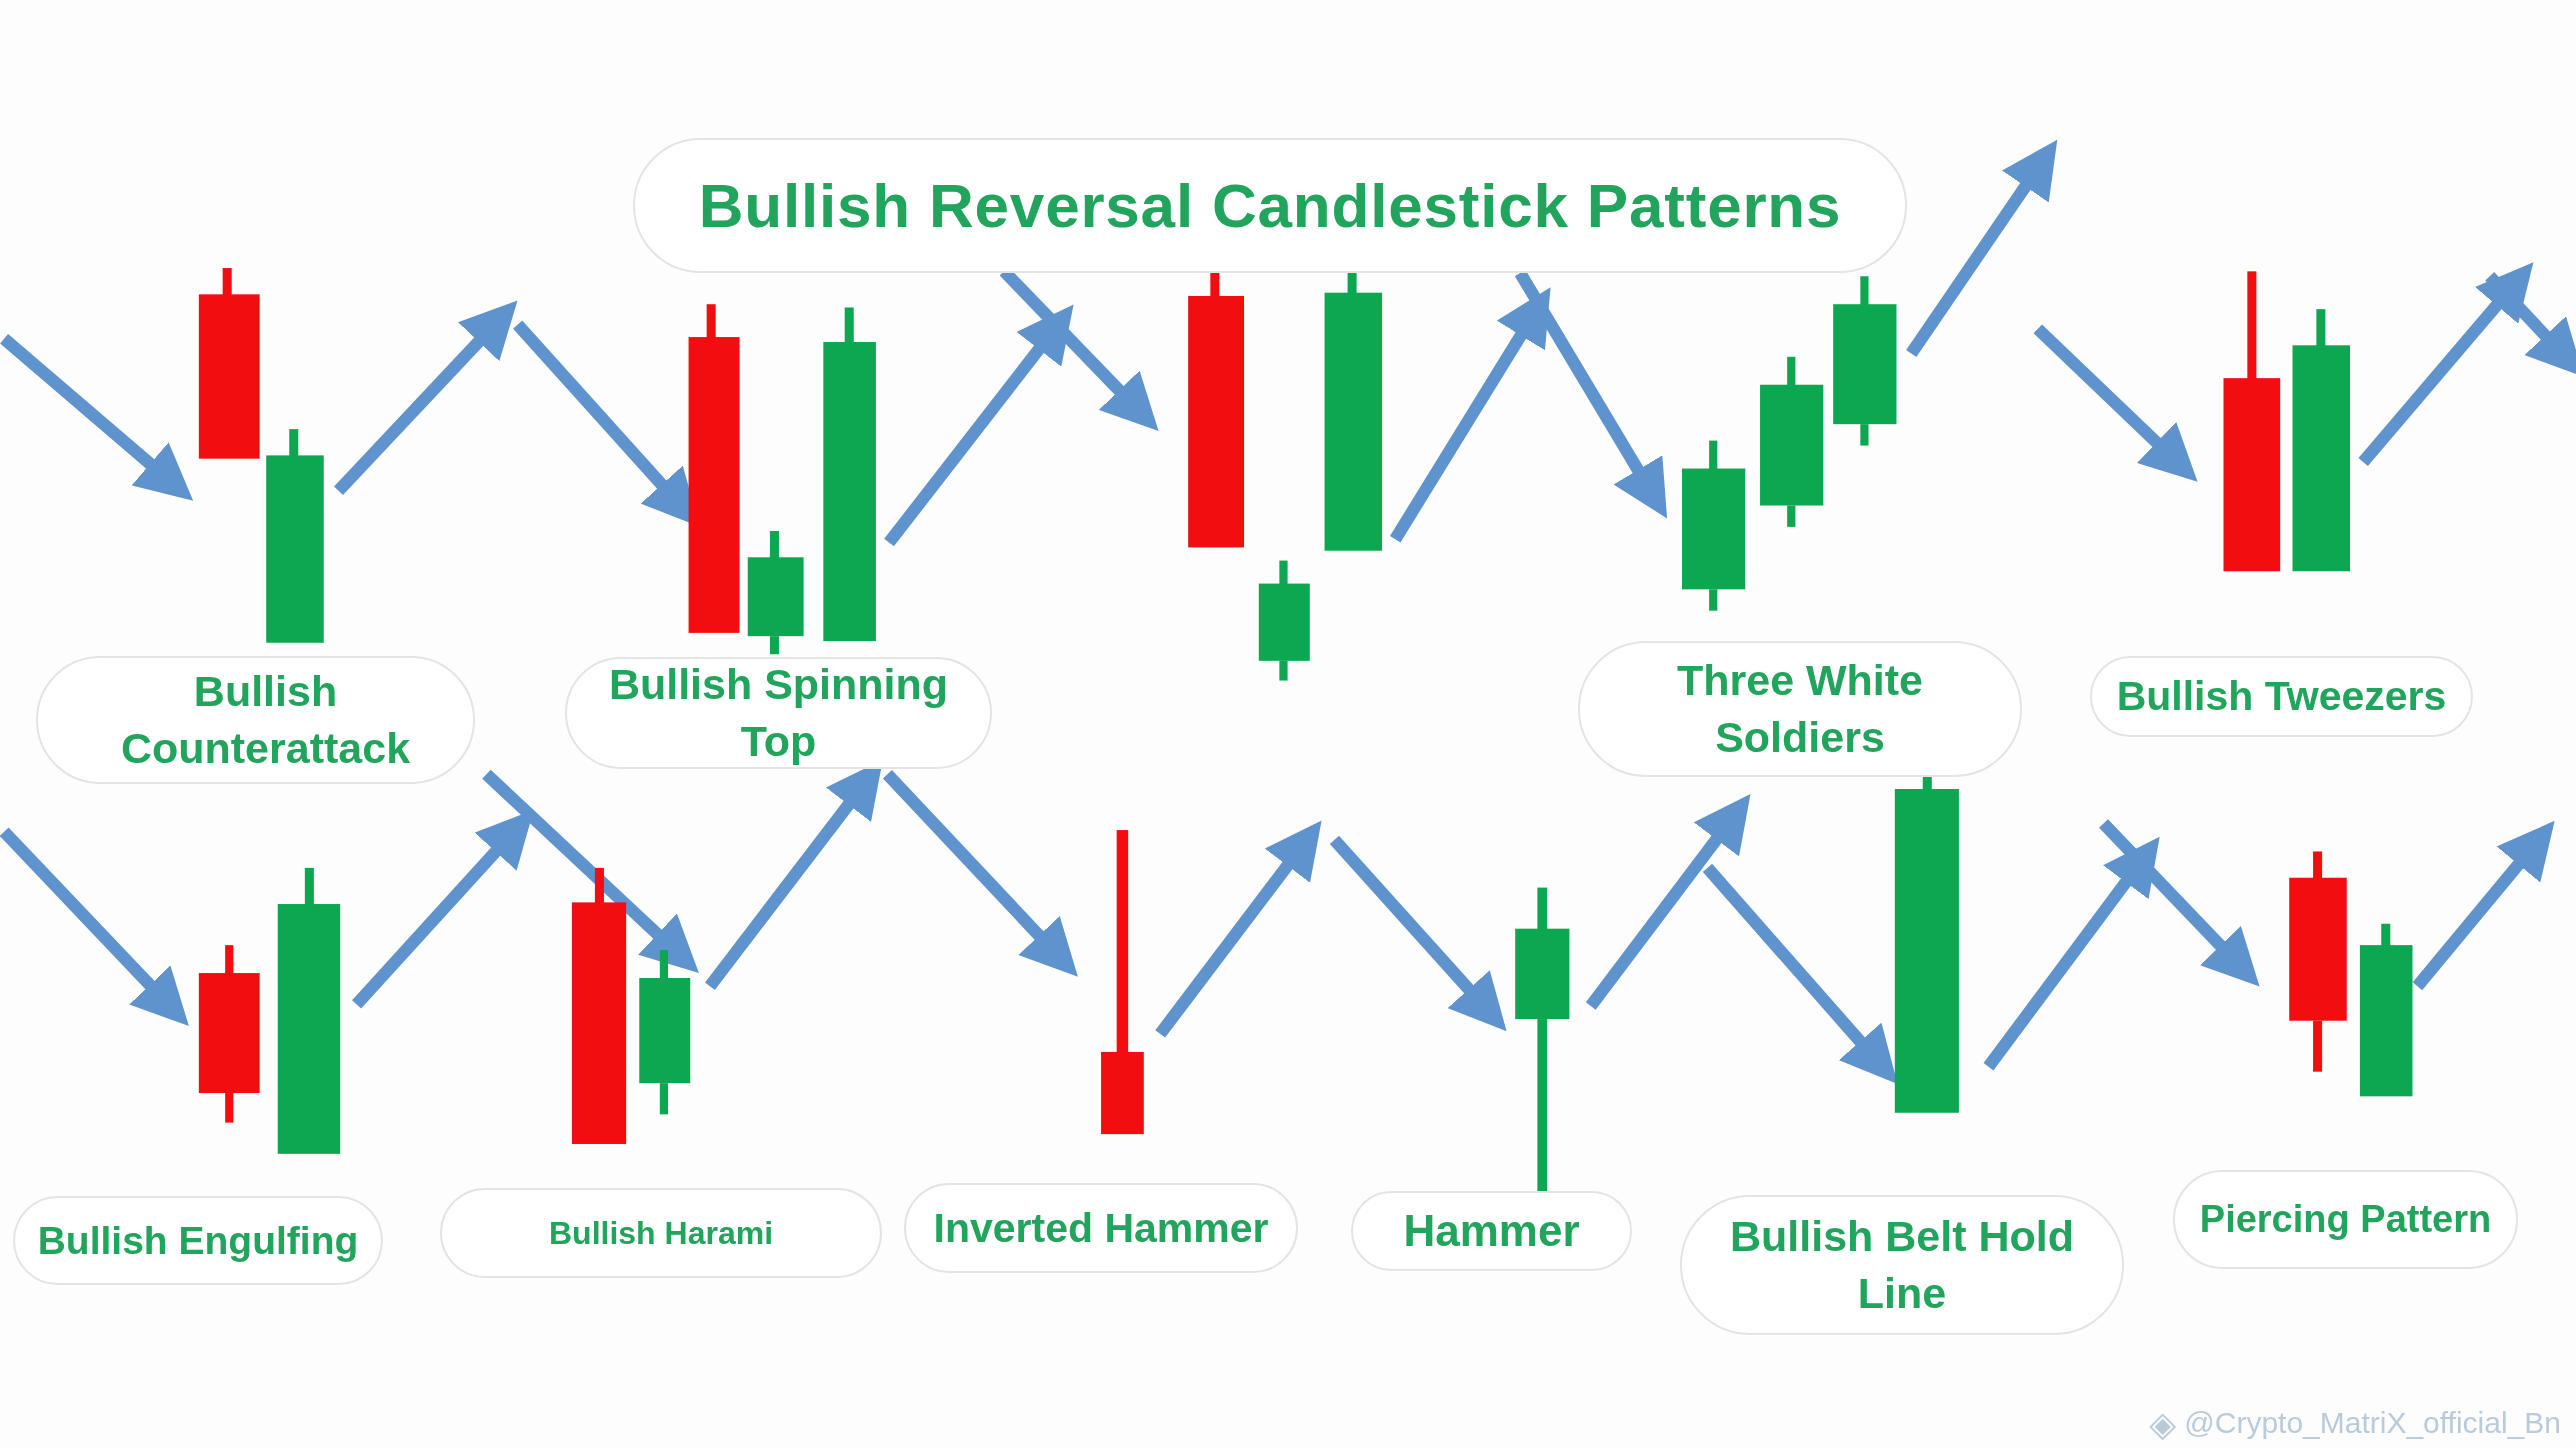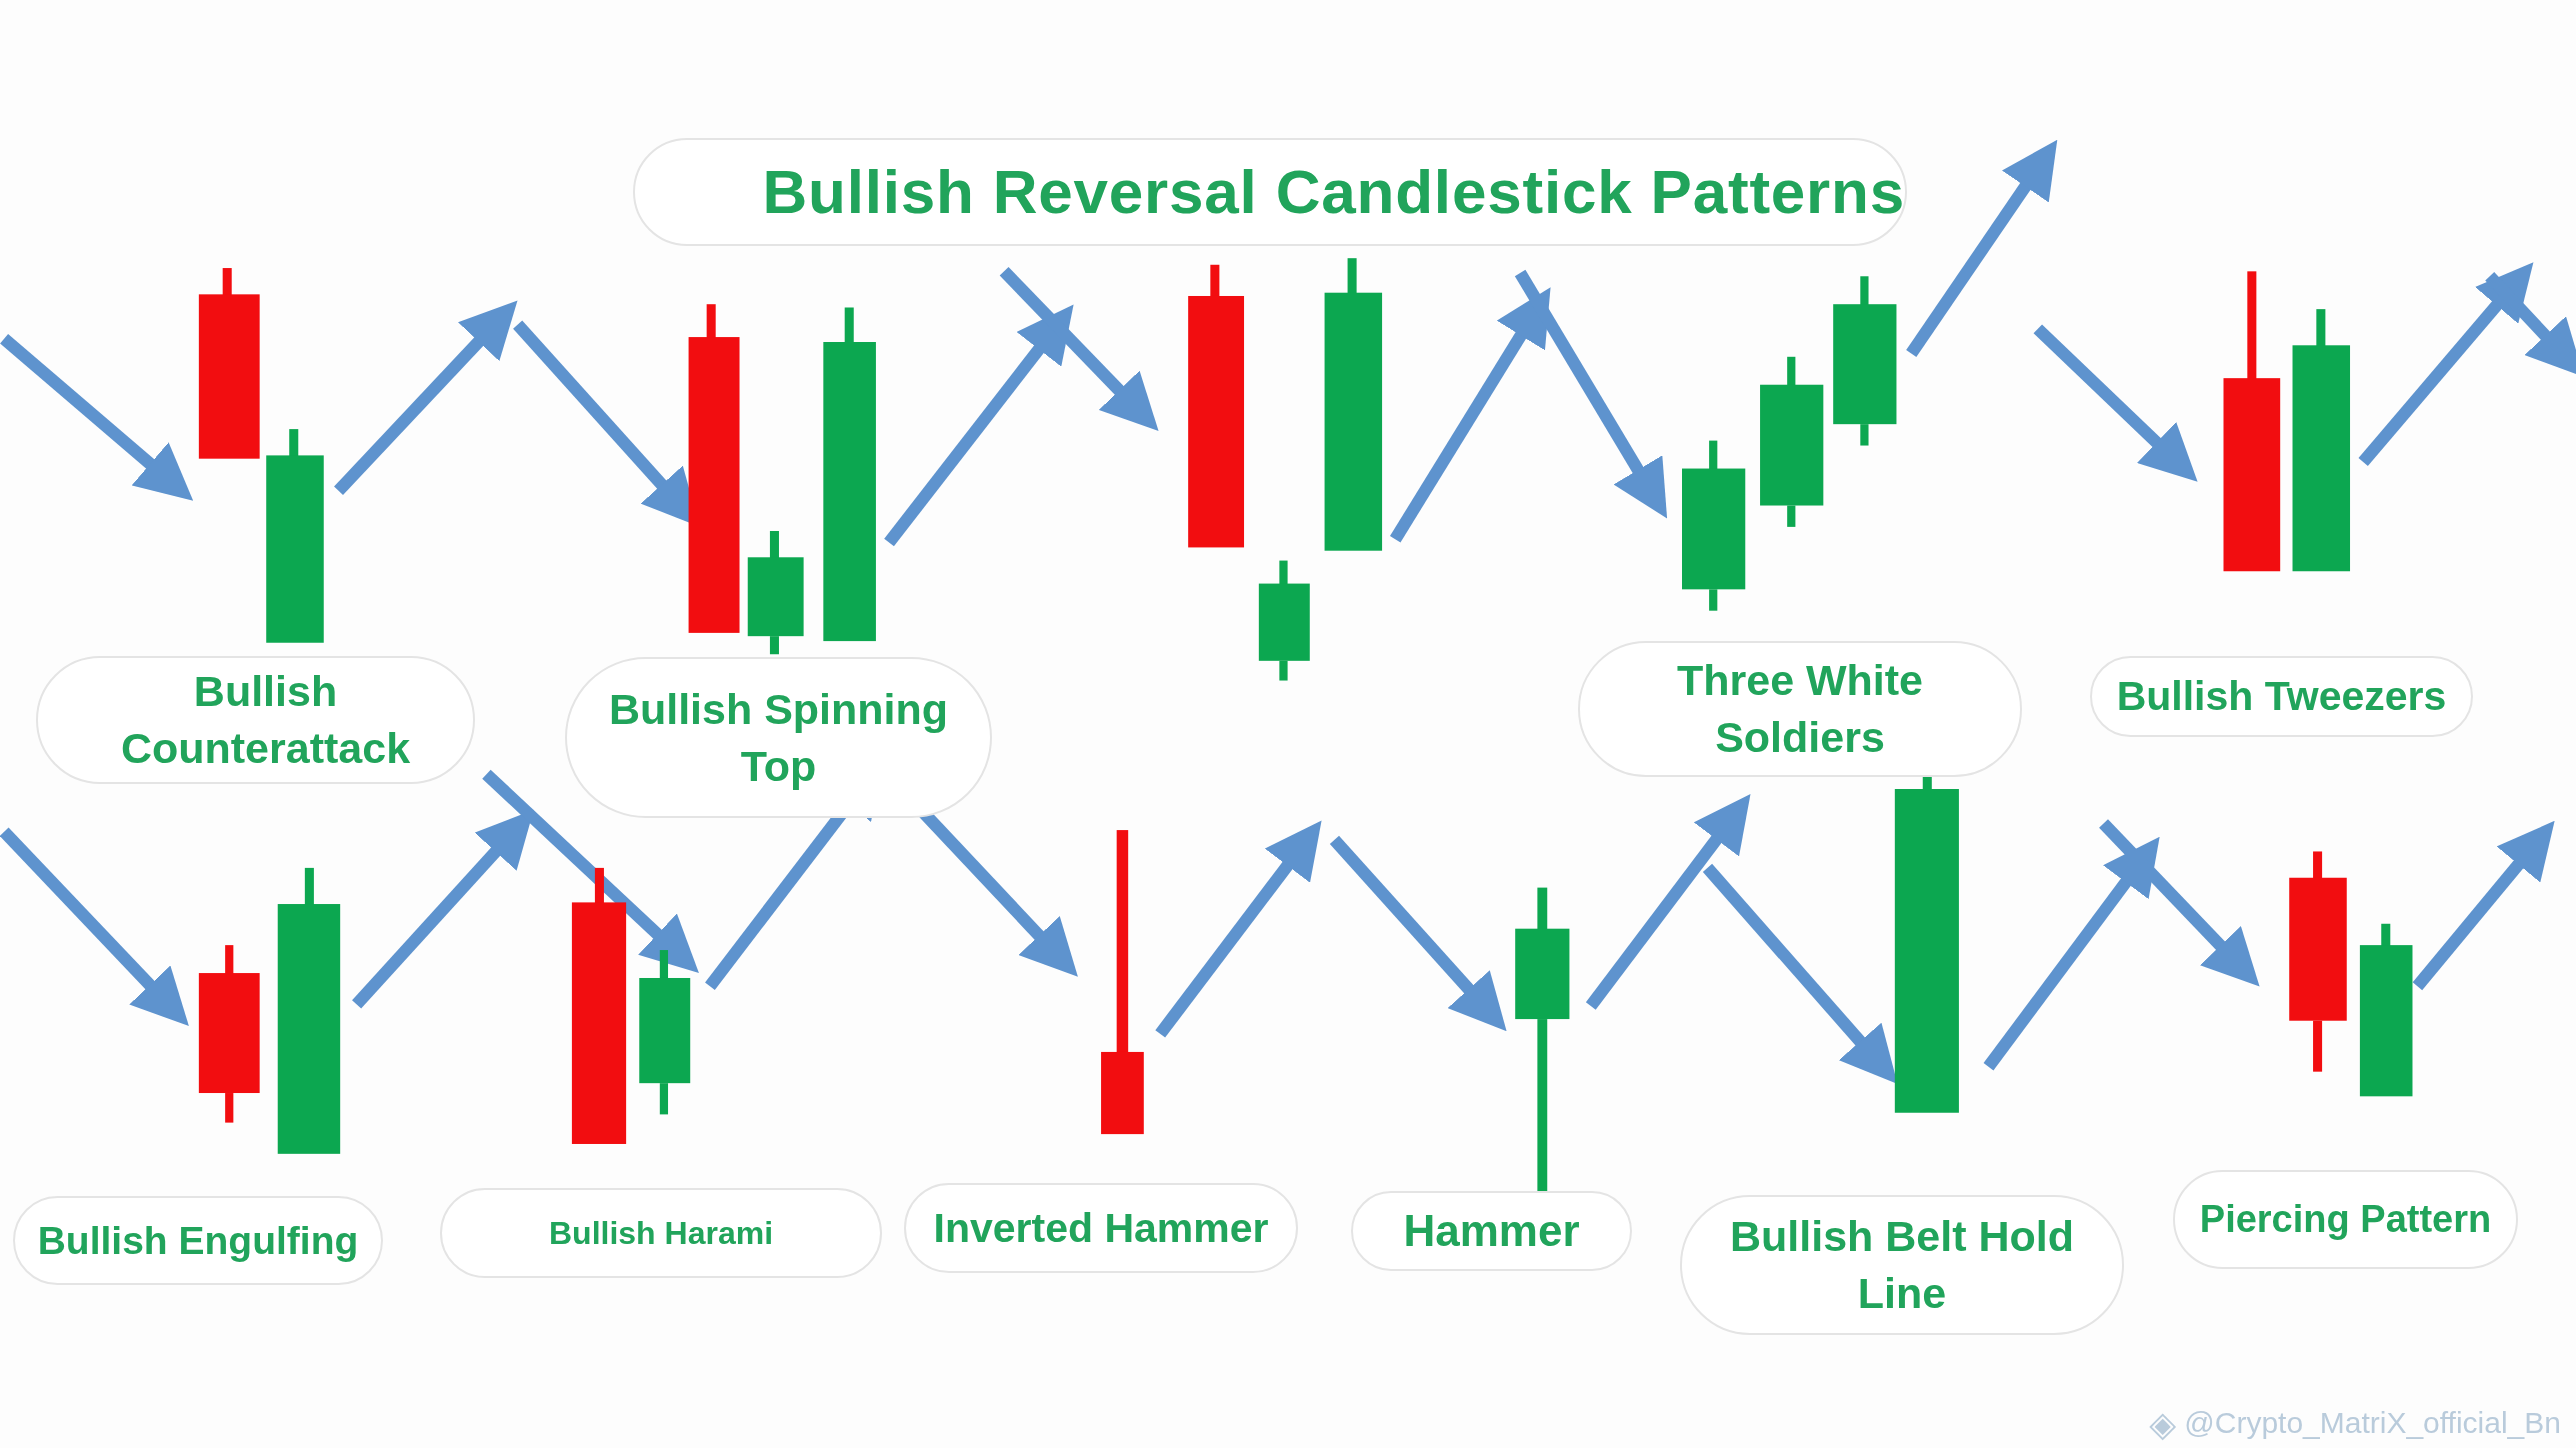--- a/index.html
+++ b/index.html
@@ -168,29 +168,29 @@
 
     <g>
       <rect class="wick-red" x="2815" y="1036" width="11" height="36"></rect>
       <rect class="body-red" x="2786" y="1068" width="70" height="174"></rect>
       <rect class="wick-red" x="2815" y="1242" width="11" height="62"></rect>
       <rect class="wick-green" x="2898" y="1124" width="11" height="30"></rect>
       <rect class="body-green" x="2872" y="1150" width="64" height="184"></rect>
     </g>
   </svg>
 
-  <div class="pill title-pill" style="left:633px;top:138px;width:1274px;height:108px;justify-content:flex-end;">
+  <div class="pill title-pill" style="left:633px;top:138px;width:1274px;height:135px;">
     <span class="pill-text" style="font-size:62px;">Bullish Reversal Candlestick Patterns</span>
   </div>
 
   <div class="pill" style="left:36px;top:656px;width:439px;height:128px;">
     <span class="pill-text" style="font-size:43px;margin-left:20px;">Bullish
 Counterattack</span>
   </div>
-  <div class="pill" style="left:565px;top:657px;width:427px;height:161px;">
+  <div class="pill" style="left:565px;top:657px;width:427px;height:112px;">
     <span class="pill-text" style="font-size:43px;">Bullish Spinning
 Top</span>
   </div>
   <div class="pill" style="left:1578px;top:641px;width:444px;height:136px;">
     <span class="pill-text" style="font-size:43px;">Three White
 Soldiers</span>
   </div>
   <div class="pill" style="left:2090px;top:656px;width:383px;height:81px;">
     <span class="pill-text" style="font-size:41px;">Bullish Tweezers</span>
   </div>

